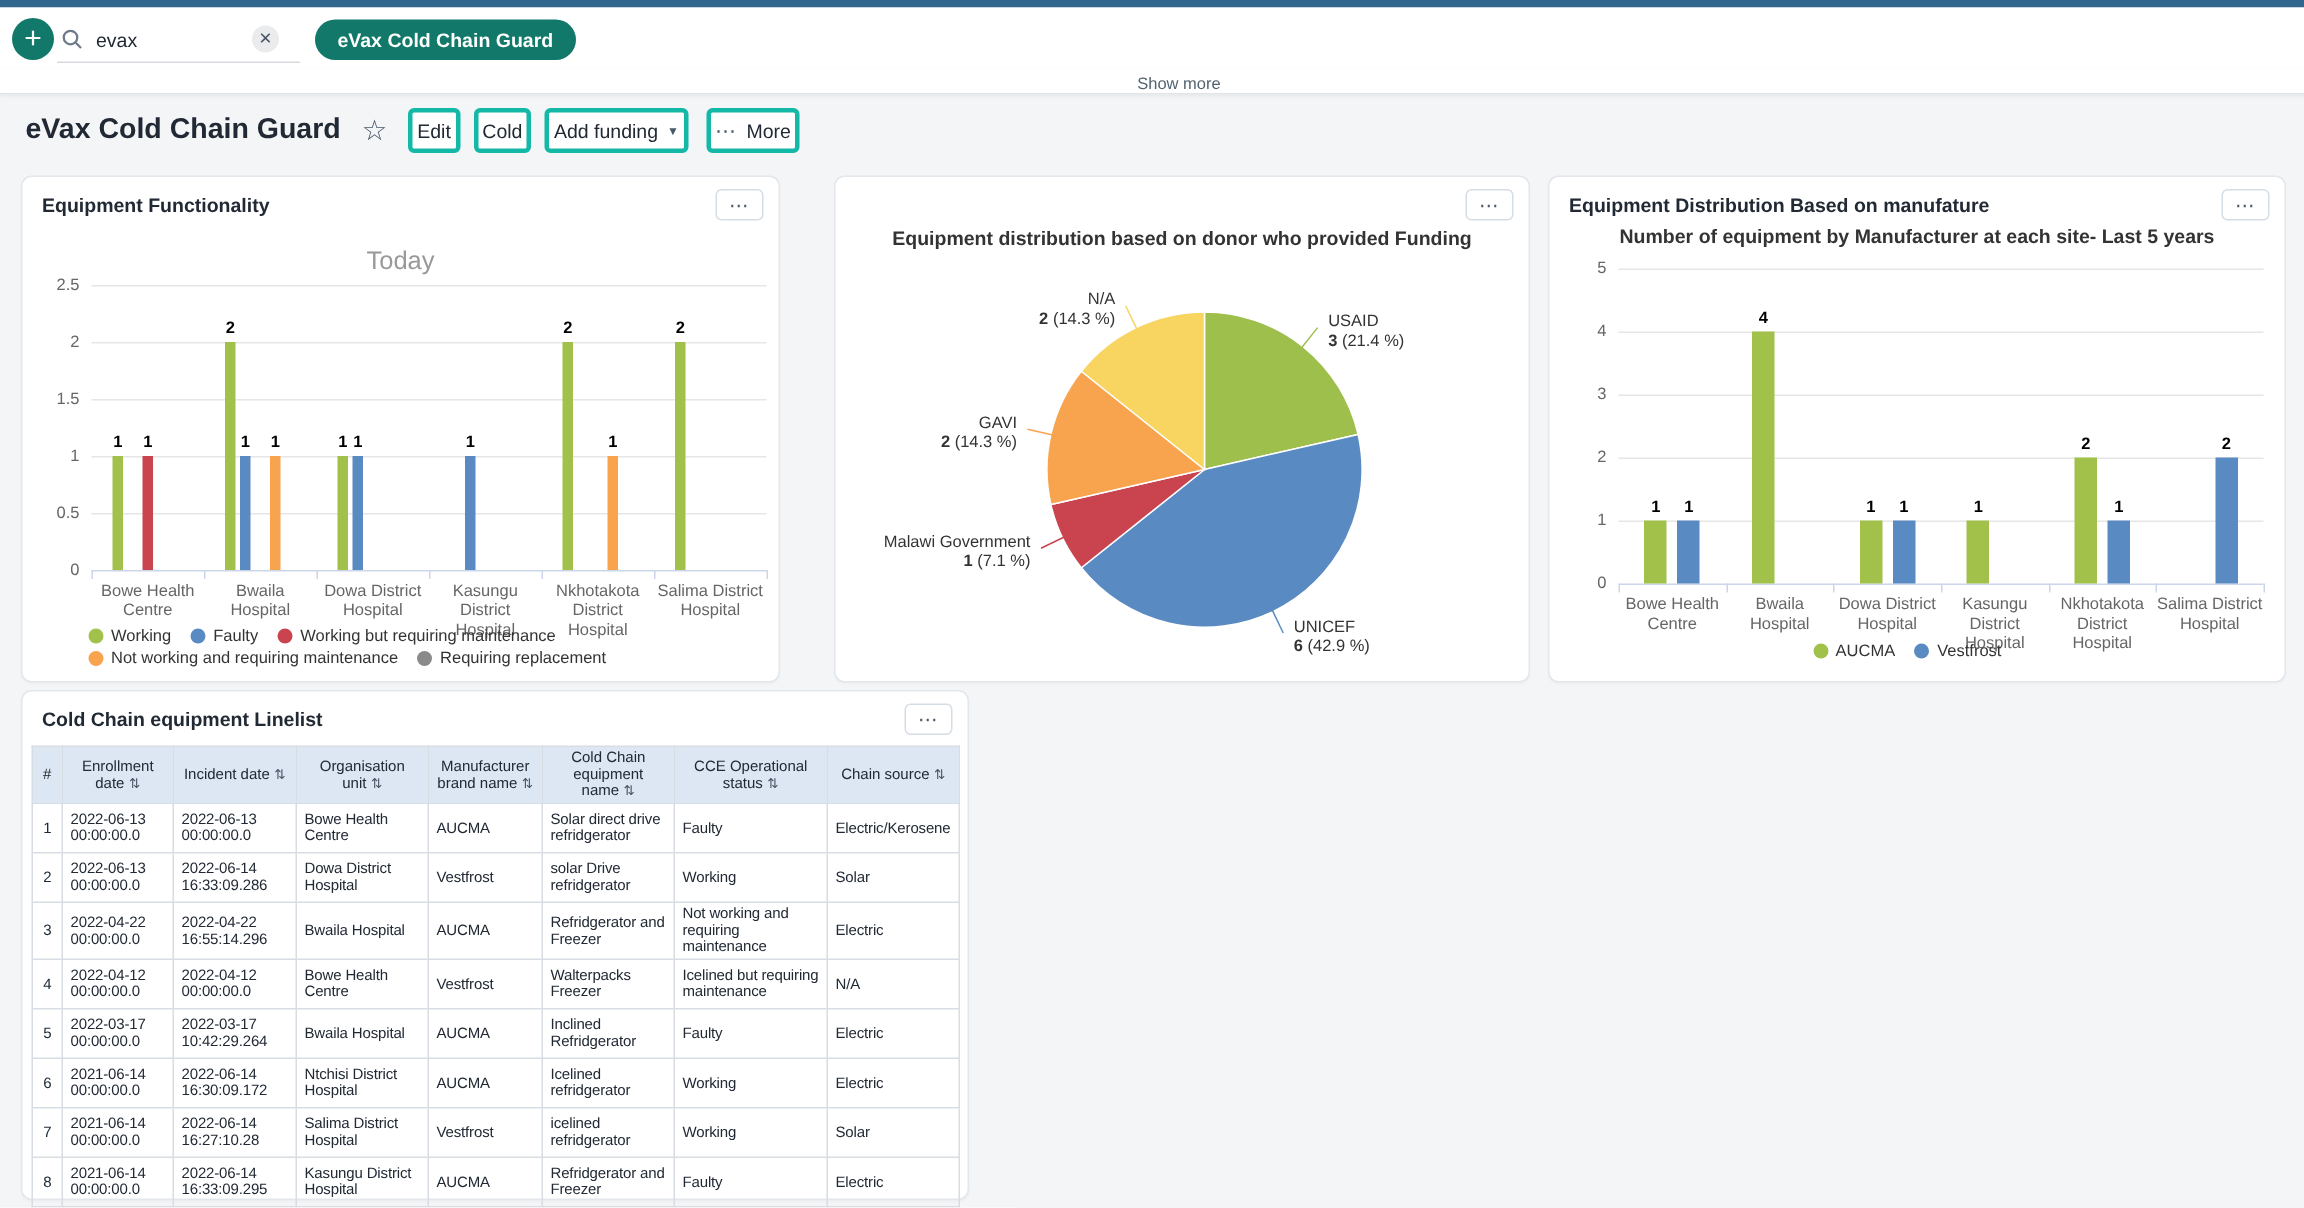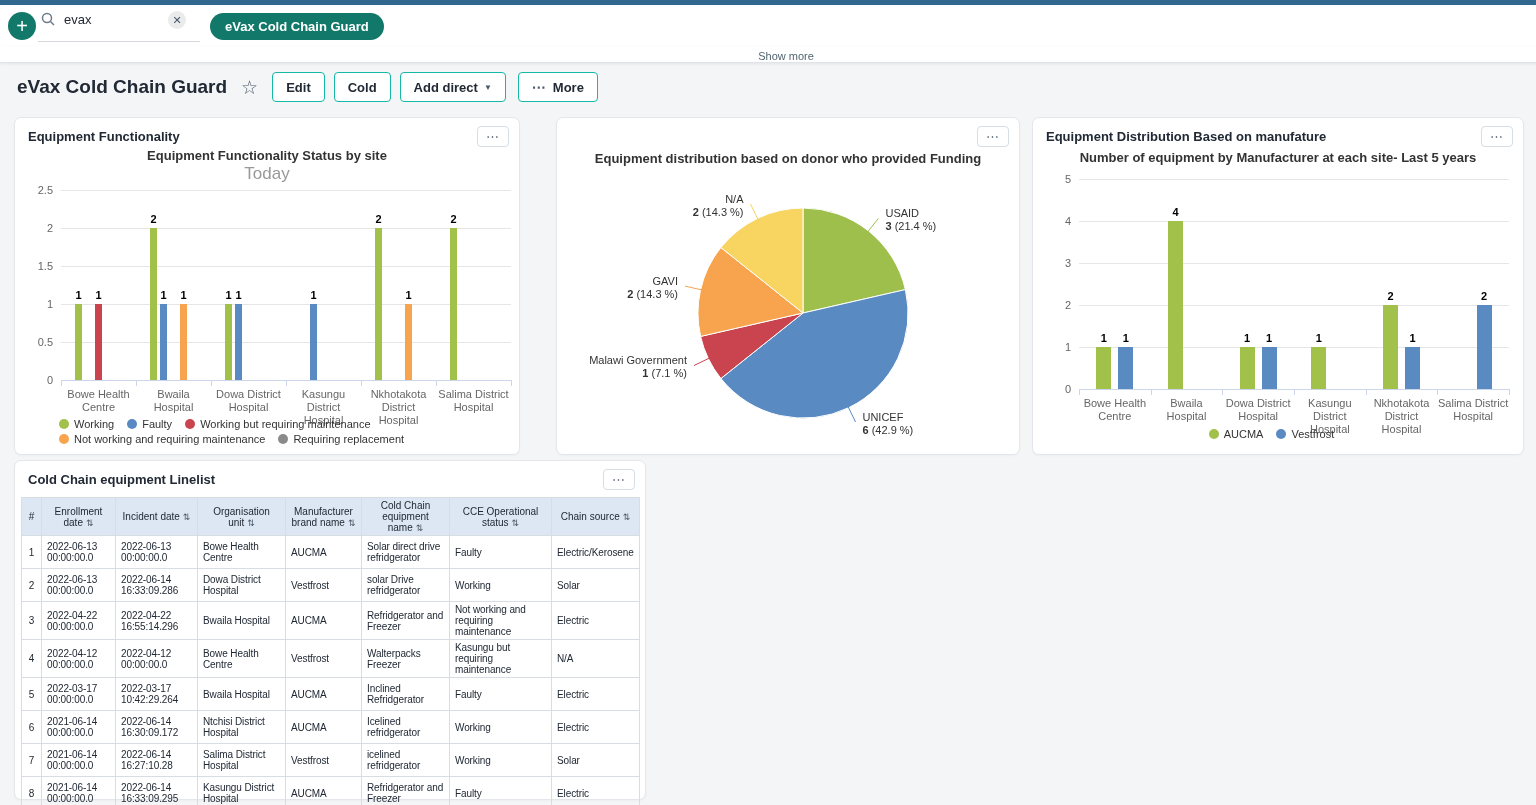--- a/index.html
+++ b/index.html
@@ -1,32 +1,32 @@
 <!DOCTYPE html>
 <html><head>
 <meta charset="utf-8">
 <style>
   html,body{margin:0;padding:0;}
   .stage{position:relative;width:1536px;height:805px;background:#f3f5f7;font-family:"Liberation Sans",sans-serif;overflow:hidden;}
   
   .top-strip{position:absolute;left:0;top:0;width:100%;height:5px;background:#31668f;}
   .appbar{position:absolute;left:0;top:5px;width:100%;height:41px;background:#fff;}
   .plus-btn{position:absolute;left:8px;top:7px;width:28px;height:28px;border-radius:50%;background:#12796a;border:none;color:#fff;font-size:20px;line-height:26px;text-align:center;padding:0;cursor:pointer;}
-  .search-wrap{position:absolute;left:38px;top:6px;width:162px;height:30px;border-bottom:1px solid #d5d9dd;display:flex;align-items:flex-start;}
+  .search-wrap{position:absolute;left:38px;top:6px;width:162px;height:30px;border-bottom:1px solid #d5d9dd;display:flex;align-items:center;}
   .search-icon{flex:0 0 16px;margin:0 6px 0 2px;}
   .search-input{border:none;outline:none;font-size:13px;color:#212934;width:102px;font-family:"Liberation Sans",sans-serif;background:transparent;}
   .clear-btn{width:18px;height:18px;border-radius:50%;background:#e9ebed;color:#4a5768;font-size:11px;line-height:18px;text-align:center;border:none;padding:0;cursor:pointer;}
   .chip{position:absolute;left:210px;top:8px;height:27px;border-radius:14px;background:#12796a;color:#fff;font-weight:bold;font-size:13px;line-height:27px;padding:0 15px;cursor:pointer;}
   .showmore-bar{position:absolute;left:0;top:46px;width:100%;height:16px;background:#fff;border-bottom:1px solid #e0e4e8;box-shadow:0 1px 3px rgba(0,0,0,.07);text-align:center;padding-left:18px;}
   .showmore-btn{font-size:11px;color:#52646f;background:none;border:none;padding:0;cursor:pointer;font-family:"Liberation Sans",sans-serif;}
   
   .title-row{position:absolute;left:17px;top:71px;height:32px;display:flex;align-items:center;}
   .dash-title{font-size:19px;font-weight:bold;color:#212934;margin:0 14px 0 0;white-space:nowrap;}
   .star{font-size:19px;color:#4a5768;margin-right:14px;cursor:pointer;}
-  .tbtn{height:30px;background:#fff;border:1px solid #14b8a6;border-radius:4px;color:#212934;font-size:13px;font-family:"Liberation Sans",sans-serif;padding:0 13px;margin-right:9px;cursor:pointer;display:flex;align-items:center;gap:6px;font-weight:bold;}
+  .tbtn{height:30px;background:#fff;border:3px solid #14b8a6;border-radius:4px;color:#212934;font-size:13px;font-family:"Liberation Sans",sans-serif;padding:0 3px;margin-right:9px;cursor:pointer;display:flex;align-items:center;gap:6px;}
   .tbtn .caret{font-size:8px;color:#4a5768;}
   .tbtn .dots{font-size:14px;color:#4a5768;letter-spacing:1px;}
   .tbtn-more{margin-left:3px;}
   
   .panel{position:absolute;background:#fff;border:1px solid #e3e7eb;border-radius:7px;box-shadow:0 1px 2px rgba(0,0,0,.03);}
   .panel-title{position:absolute;left:13px;top:11px;font-size:13px;font-weight:bold;color:#212934;}
   .panel-more{position:absolute;right:10px;top:8px;width:32px;height:21px;border:1px solid #d5dde5;border-radius:4px;background:#fff;color:#4a5768;font-size:13px;line-height:15px;text-align:center;cursor:pointer;padding:0;letter-spacing:1px;}
   .chart-title{position:absolute;left:0;width:100%;text-align:center;font-size:13px;font-weight:bold;color:#333;}
   .chart-subtitle{position:absolute;left:0;width:100%;text-align:center;font-size:17px;color:#999;}
   .chart-root{position:absolute;left:0;top:0;width:100%;height:100%;}
@@ -76,33 +76,32 @@
   <div class="title-row">
     <h1 class="dash-title">eVax Cold Chain Guard</h1>
     <span class="star">☆</span>
     <button class="tbtn">
         <span>Edit</span>
       </button>
     <button class="tbtn">
         <span>Cold</span>
       </button>
     <button class="tbtn">
-        <span>Add direct</span>
+        <span>Add funding</span>
         <span class="caret">▼</span>
       </button>
     <button class="tbtn tbtn-more">
         <span class="dots">⋯</span>
         <span>More</span>
       </button>
   </div>
 
   <section class="panel" style="left:14px;top:117px;width:504px;height:336px;">
     <div class="panel-title">Equipment Functionality</div>
     <button class="panel-more">⋯</button>
-    <div class="chart-title" style="top:30px;">Equipment Functionality Status by site</div>
     <div class="chart-subtitle" style="top:46px;">Today</div>
     <div class="chart-root" id="chart-functionality">
         <div class="ylab" style="left: 2px; top: 256px; width: 36px;">0</div>
         <div class="gridline" style="left: 46px; top: 224px; width: 450px;"></div>
         <div class="ylab" style="left: 2px; top: 218px; width: 36px;">0.5</div>
         <div class="gridline" style="left: 46px; top: 186px; width: 450px;"></div>
         <div class="ylab" style="left: 2px; top: 180px; width: 36px;">1</div>
         <div class="gridline" style="left: 46px; top: 148px; width: 450px;"></div>
         <div class="ylab" style="left: 2px; top: 142px; width: 36px;">1.5</div>
         <div class="gridline" style="left: 46px; top: 110px; width: 450px;"></div>
@@ -364,21 +363,21 @@
             <tr>
               <td class="rownum">4</td>
               <td>2022-04-12
 00:00:00.0</td>
               <td>2022-04-12
 00:00:00.0</td>
               <td>Bowe Health Centre</td>
               <td>Vestfrost</td>
               <td>Walterpacks
 Freezer</td>
-              <td>Kasungu but requiring
+              <td>Icelined but requiring
 maintenance</td>
               <td>N/A</td>
             </tr>
             <tr>
               <td class="rownum">5</td>
               <td>2022-03-17
 00:00:00.0</td>
               <td>2022-03-17
 10:42:29.264</td>
               <td>Bwaila Hospital</td>

